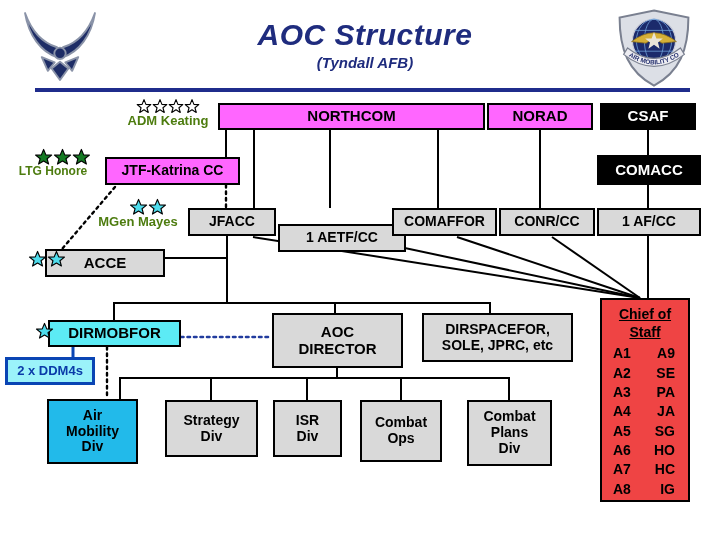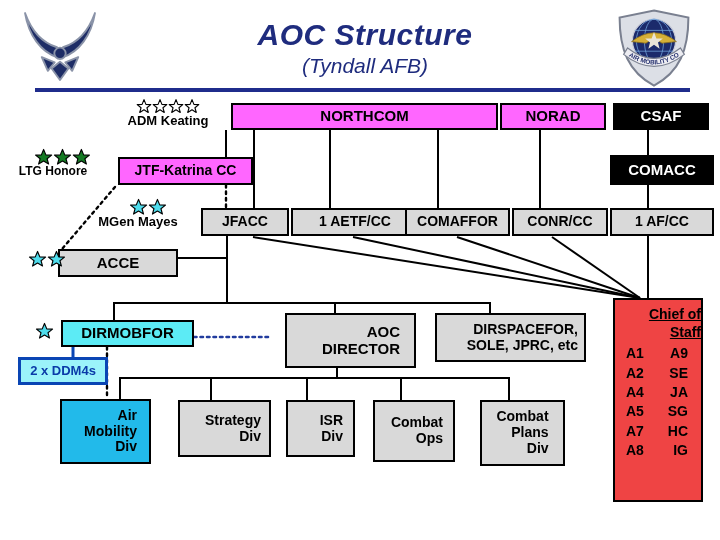--- a/index.html
+++ b/index.html
@@ -1,33 +1,33 @@
 <!DOCTYPE html>
 <html><head>
 <meta charset="utf-8">
 <style>
   html,body{margin:0;padding:0;}
   body{width:720px;height:540px;position:relative;background:#fff;overflow:hidden;
        font-family:"Liberation Sans",sans-serif;}
   .lines{position:absolute;left:0;top:0;z-index:1;}
   .box{position:absolute;box-sizing:border-box;border:2px solid #000;background:#D9D9D9;
-       display:flex;align-items:center;justify-content:center;text-align:right;
-       font-weight:bold;color:#000;line-height:1.12;z-index:2;margin-left:13px;}
+       display:flex;align-items:center;justify-content:center;text-align:center;
+       font-weight:bold;color:#000;line-height:1.12;z-index:2;}
   .magenta{background:#FF66FF;}
   .blackbox{background:#000;color:#fff;}
   .cyan{background:#5CEBF5;}
   .bluebox{background:#22BAEA;}
   .yellow{background:#ef4444;flex-direction:column;justify-content:flex-start;}
   .ddm{background:#9BF3FA;border:3px solid #0A45B4;color:#0A3BA8;font-size:13px;}
-  .lbl{position:absolute;z-index:3;font-weight:bold;color:#000000;text-align:center;}
+  .lbl{position:absolute;z-index:3;font-weight:bold;color:#4d7c0f;text-align:center;}
   .stars{position:absolute;z-index:3;display:flex;}
   .stars svg{display:block;}
   .title-block{position:absolute;left:195px;top:18px;width:340px;text-align:center;z-index:3;}
   .title{font-size:30px;font-weight:bold;font-style:italic;color:#1F2C7E;letter-spacing:.5px;}
-  .subtitle{font-size:21px;font-weight:normal;font-style:italic;color:#1F2C7E;margin-top:2px;}
+  .subtitle{font-size:15px;font-weight:bold;font-style:italic;color:#1F2C7E;margin-top:2px;}
   .rule{position:absolute;left:35px;top:88px;width:655px;height:4px;background:#1F2C8C;z-index:3;}
   .logo{position:absolute;z-index:3;}
   .cos-title{font-size:14px;text-decoration:underline;margin:5px 0 3px 0;line-height:1.3;}
   .cos-row{width:100%;box-sizing:border-box;display:flex;justify-content:space-between;
            padding:0 13px 0 11px;font-size:14px;line-height:1.38;}
 </style>
 </head>
 <body>
 
 <div class="logo" style="left:22px;top:6px;">
@@ -126,21 +126,21 @@
     <g fill="#157A24" stroke="#000" stroke-width="1.2" stroke-linejoin="round">
       <path d="M10 1.5 L12.4 7.3 18.5 7.6 13.7 11.4 15.3 17 10 13.8 4.7 17 6.3 11.4 1.5 7.6 7.6 7.3 Z"></path>
       <path d="M30 1.5 L32.4 7.3 38.5 7.6 33.7 11.4 35.3 17 30 13.8 24.7 17 26.3 11.4 21.5 7.6 27.6 7.3 Z"></path>
       <path d="M50 1.5 L52.4 7.3 58.5 7.6 53.7 11.4 55.3 17 50 13.8 44.7 17 46.3 11.4 41.5 7.6 47.6 7.3 Z"></path>
     </g>
   </svg>
 </div>
 <div class="lbl" style="left:2px;top:164px;width:102px;font-size:12px;">LTG Honore</div>
 
 <div class="box" style="left:188px;top:208px;width:88px;height:28px;font-size:14px;">JFACC</div>
-<div class="box" style="left:278px;top:208px;width:128px;height:28px;font-size:14px;">1 AETF/CC</div>
+<div class="box" style="left:278px;top:224px;width:128px;height:28px;font-size:14px;">1 AETF/CC</div>
 <div class="box" style="left:392px;top:208px;width:105px;height:28px;font-size:14px;">COMAFFOR</div>
 <div class="box" style="left:499px;top:208px;width:96px;height:28px;font-size:14px;">CONR/CC</div>
 <div class="box" style="left:597px;top:208px;width:104px;height:28px;font-size:14px;">1 AF/CC</div>
 
 <div class="stars" style="left:129px;top:198px;">
   <svg width="38" height="17" viewBox="0 0 40 18">
     <g fill="#4FDCEC" stroke="#000" stroke-width="1.2" stroke-linejoin="round">
       <path d="M10 1.5 L12.4 7.3 18.5 7.6 13.7 11.4 15.3 17 10 13.8 4.7 17 6.3 11.4 1.5 7.6 7.6 7.3 Z"></path>
       <path d="M30 1.5 L32.4 7.3 38.5 7.6 33.7 11.4 35.3 17 30 13.8 24.7 17 26.3 11.4 21.5 7.6 27.6 7.3 Z"></path>
     </g>
@@ -173,26 +173,34 @@
   <div class="cos-title">Chief of Staff</div>
   <div class="cos-row">
     <span>A1</span>
       <span>A9</span>
     </div>
   <div class="cos-row">
     <span>A2</span>
       <span>SE</span>
     </div>
   <div class="cos-row">
+    <span>A3</span>
+      <span>PA</span>
+    </div>
+  <div class="cos-row">
     <span>A4</span>
       <span>JA</span>
     </div>
   <div class="cos-row">
     <span>A5</span>
       <span>SG</span>
+    </div>
+  <div class="cos-row">
+    <span>A6</span>
+      <span>HO</span>
     </div>
   <div class="cos-row">
     <span>A7</span>
       <span>HC</span>
     </div>
   <div class="cos-row">
     <span>A8</span>
       <span>IG</span>
     </div>
 </div>

